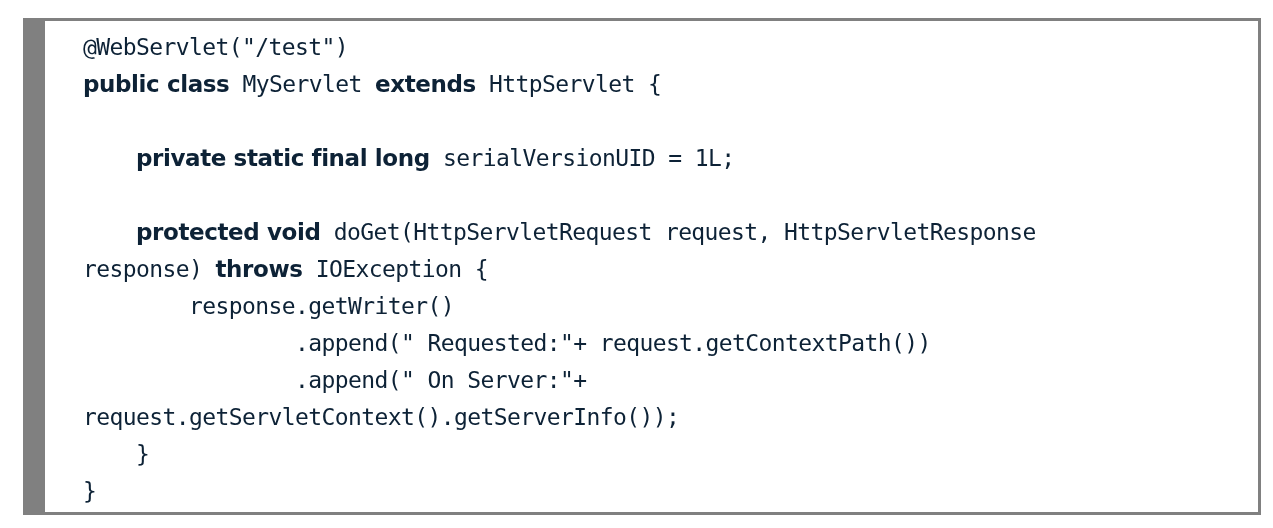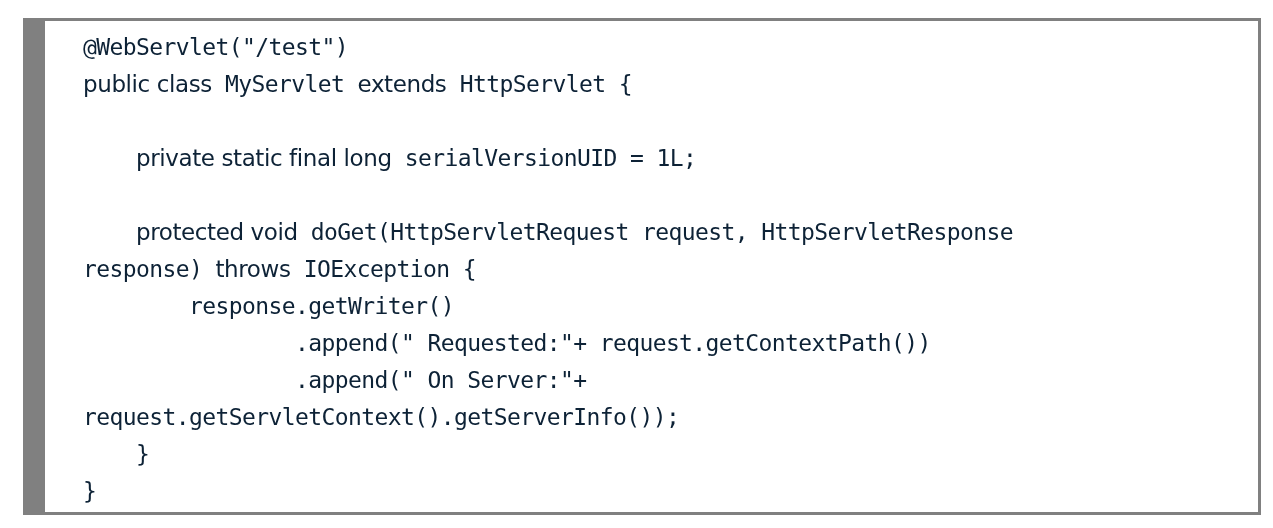--- a/index.html
+++ b/index.html
@@ -37,21 +37,21 @@
       color: #0d2236;
       white-space: pre;
       letter-spacing: -0.6px;
     }
     .line {
       display: block;
       height: 37px;
     }
     .kw {
       font-family: "DejaVu Sans", "Liberation Sans", sans-serif;
-      font-weight: normal;
+      font-weight: bold;
       letter-spacing: -0.4px;
     }
   </style>
 </head>
 <body>
 
 <div class="code-frame">
   <pre class="code" id="code-listing"><span class="line"><span>@WebServlet("/test")</span></span><span class="line"><span class="kw">public class</span><span> MyServlet </span><span class="kw">extends</span><span> HttpServlet {</span></span><span class="line"> </span><span class="line"><span>    </span><span class="kw">private static final long</span><span> serialVersionUID = 1L;</span></span><span class="line"> </span><span class="line"><span>    </span><span class="kw">protected void</span><span> doGet(HttpServletRequest request, HttpServletResponse</span></span><span class="line"><span>response) </span><span class="kw">throws</span><span> IOException {</span></span><span class="line"><span>        response.getWriter()</span></span><span class="line"><span>                .append(" Requested:"+ request.getContextPath())</span></span><span class="line"><span>                .append(" On Server:"+</span></span><span class="line"><span>request.getServletContext().getServerInfo());</span></span><span class="line"><span>    }</span></span><span class="line"><span>}</span></span></pre>
 </div>
 

